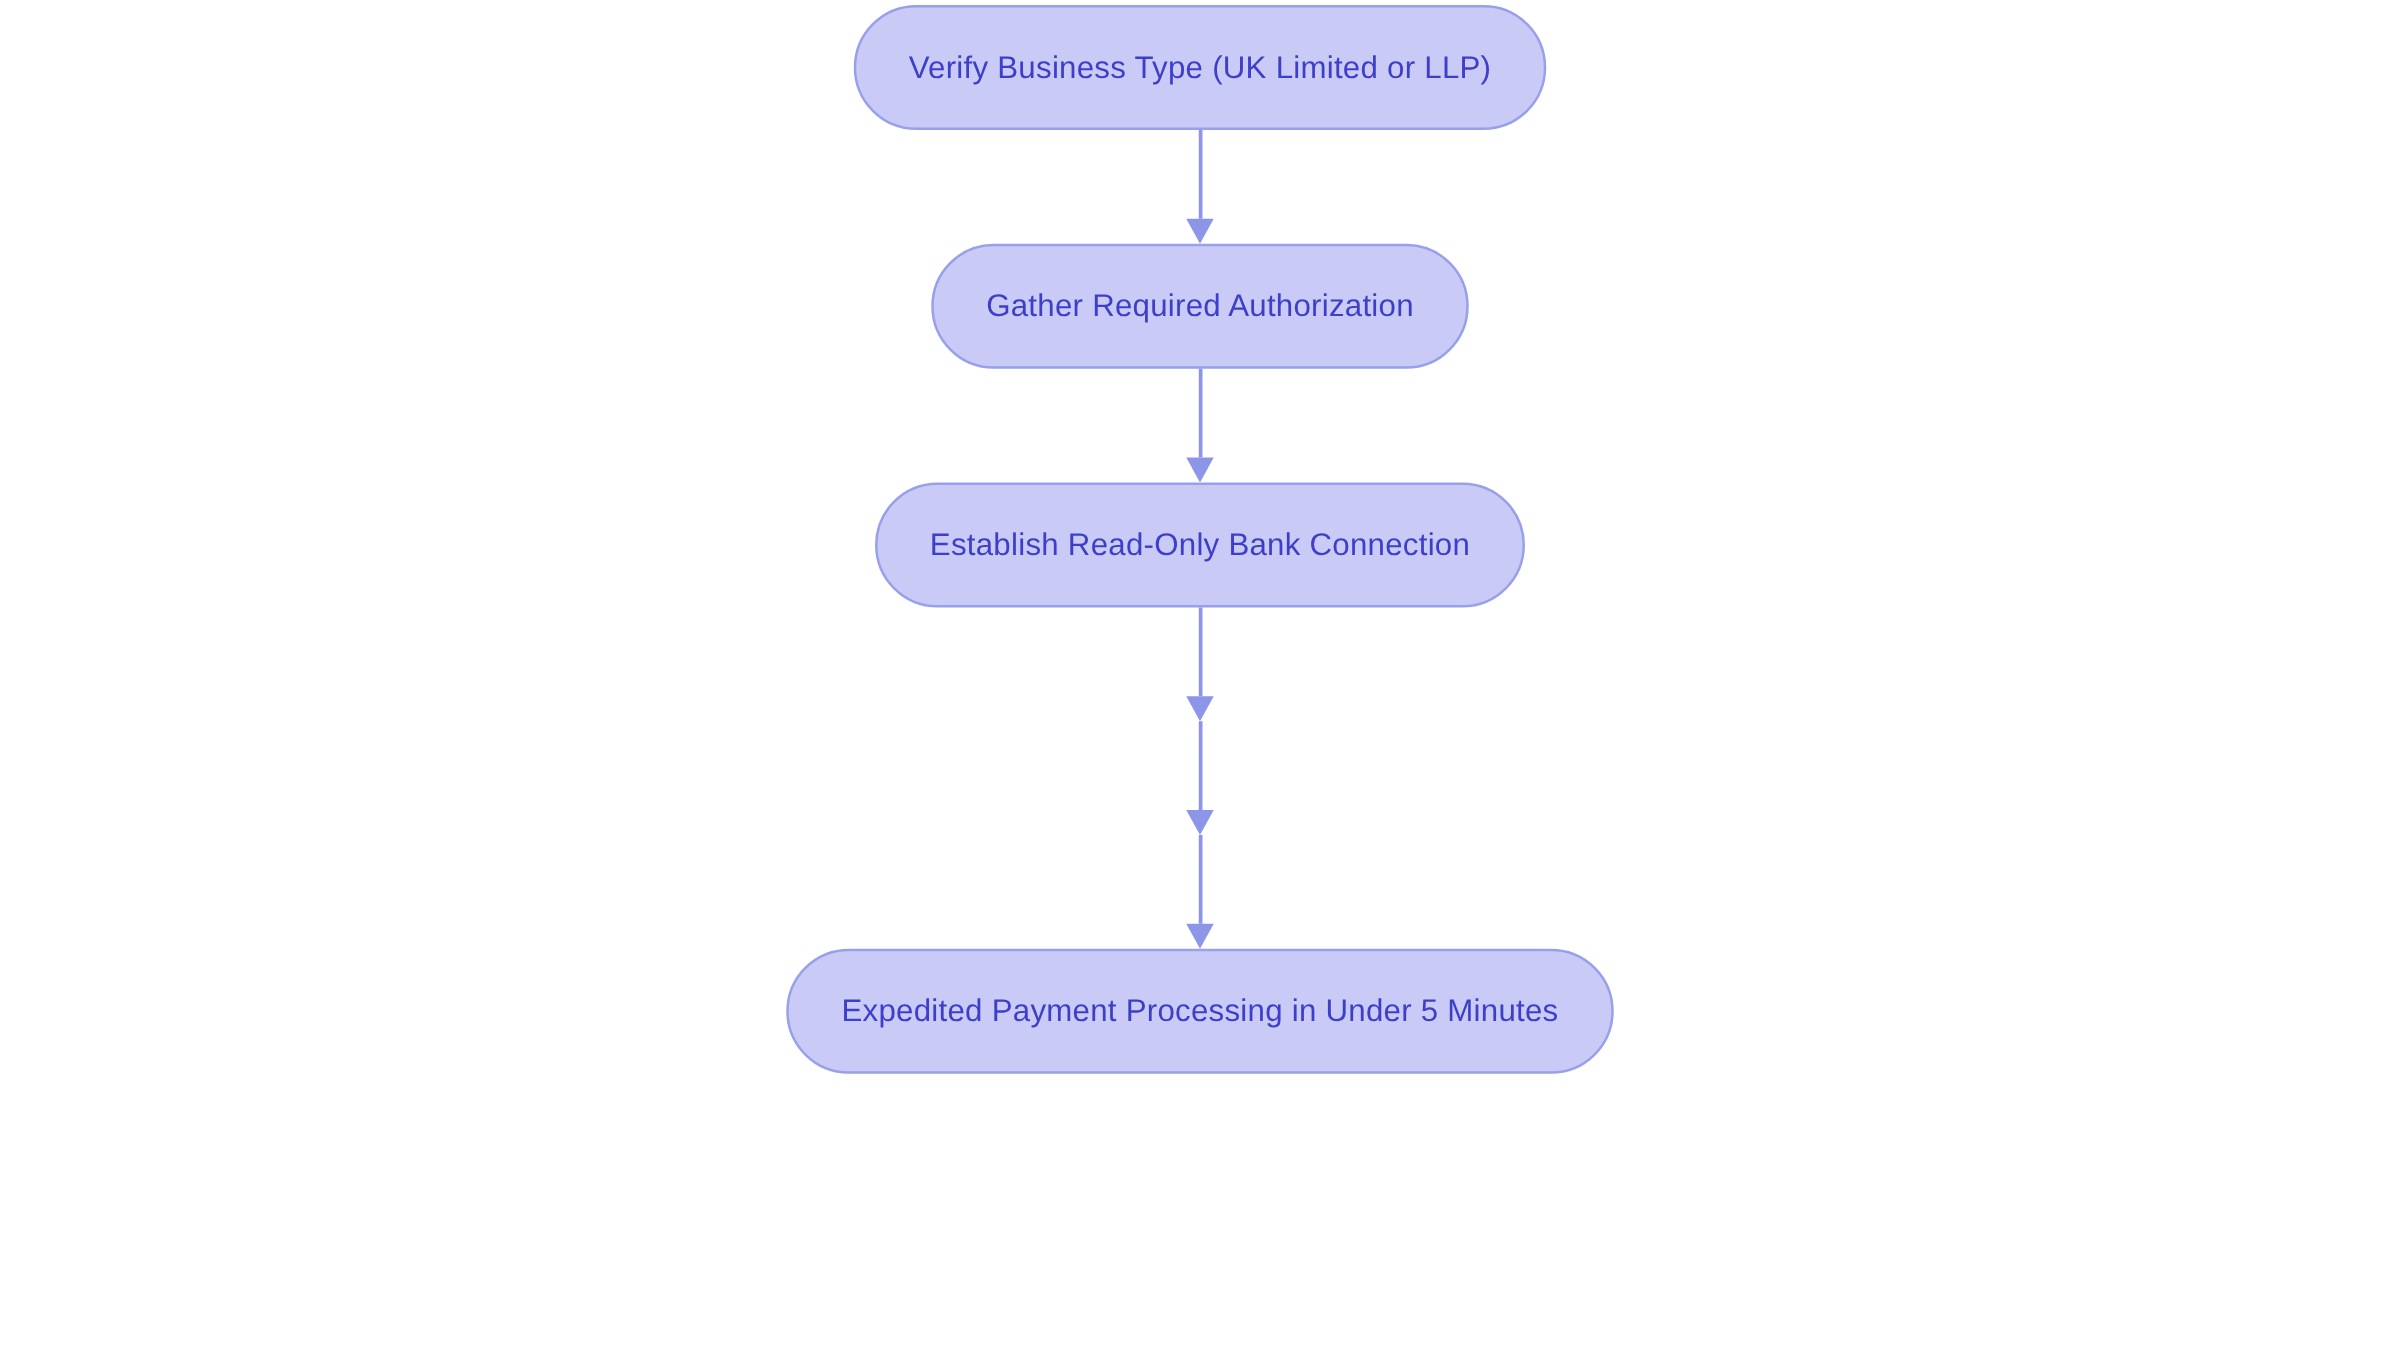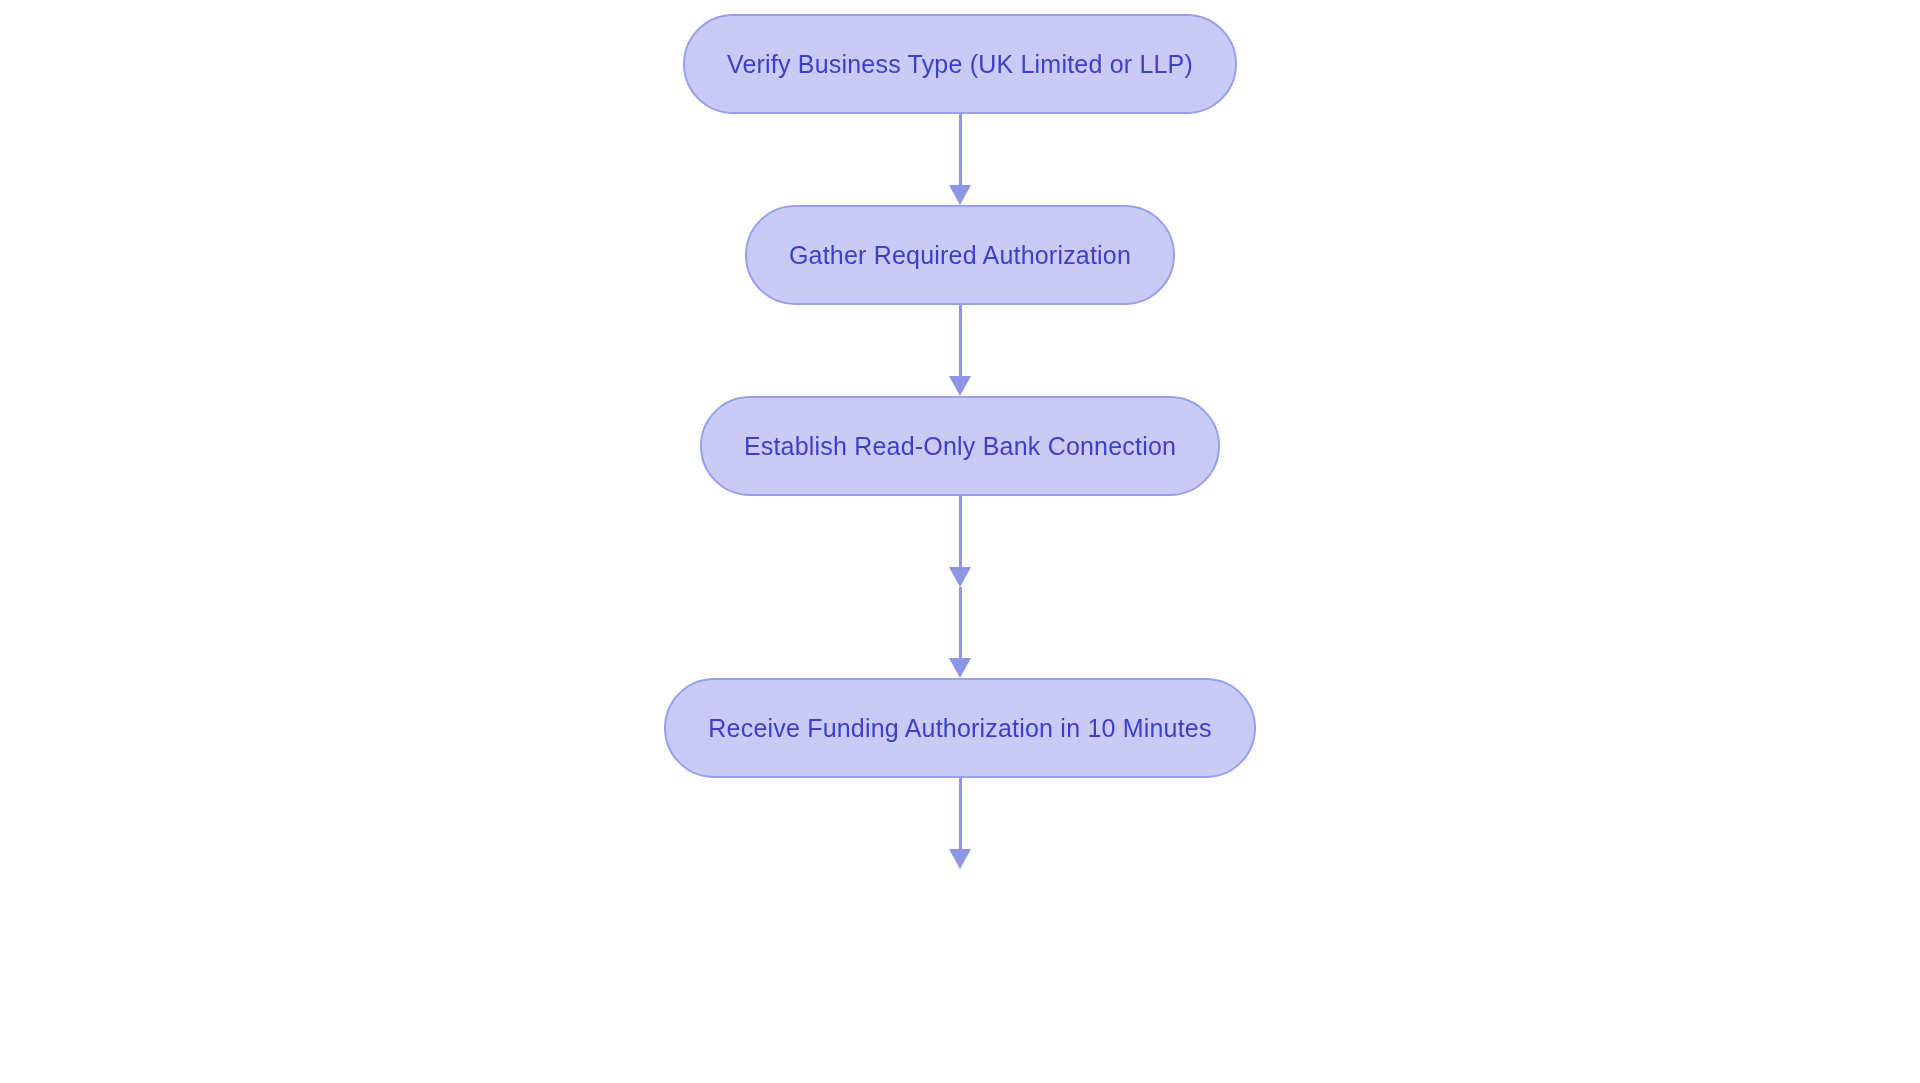--- a/index.html
+++ b/index.html
@@ -16,21 +16,21 @@
     background: var(--background);
     font-family: "Liberation Sans", sans-serif;
     overflow: hidden;
   }
   .canvas {
     width: 1920px;
     height: 1083px;
     display: flex;
     flex-direction: column;
     align-items: center;
-    padding-top: 14px;
+    padding-top: 4px;
   }
   .node {
     height: 100px;
     min-height: 100px;
     padding: 0 42px;
     background: var(--node-fill);
     border: 2px solid var(--node-border);
     border-radius: 52px;
     display: flex;
     align-items: center;
@@ -93,23 +93,23 @@
     <div class="stem"></div>
     <div class="head"></div>
   </div>
 
 
   <div class="arrow">
     <div class="stem"></div>
     <div class="head"></div>
   </div>
 
-  <div class="node">
-    <span>Receive Funding Authorization in 10 Minutes</span>
-  </div>
 
   <div class="arrow">
     <div class="stem"></div>
     <div class="head"></div>
   </div>
 
+  <div class="node">
+    <span>Expedited Payment Processing in Under 5 Minutes</span>
+  </div>
 
 </div>
 
 </body></html>

